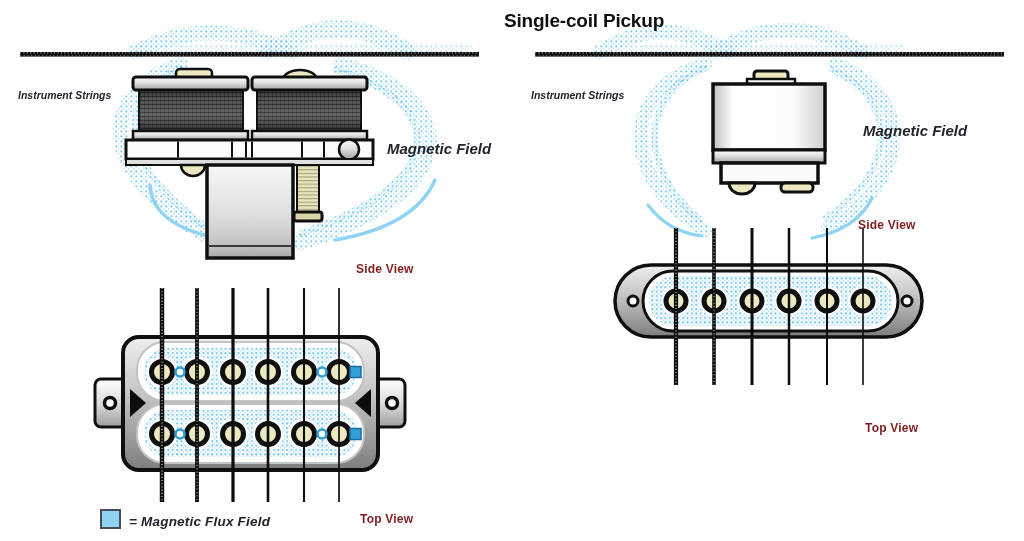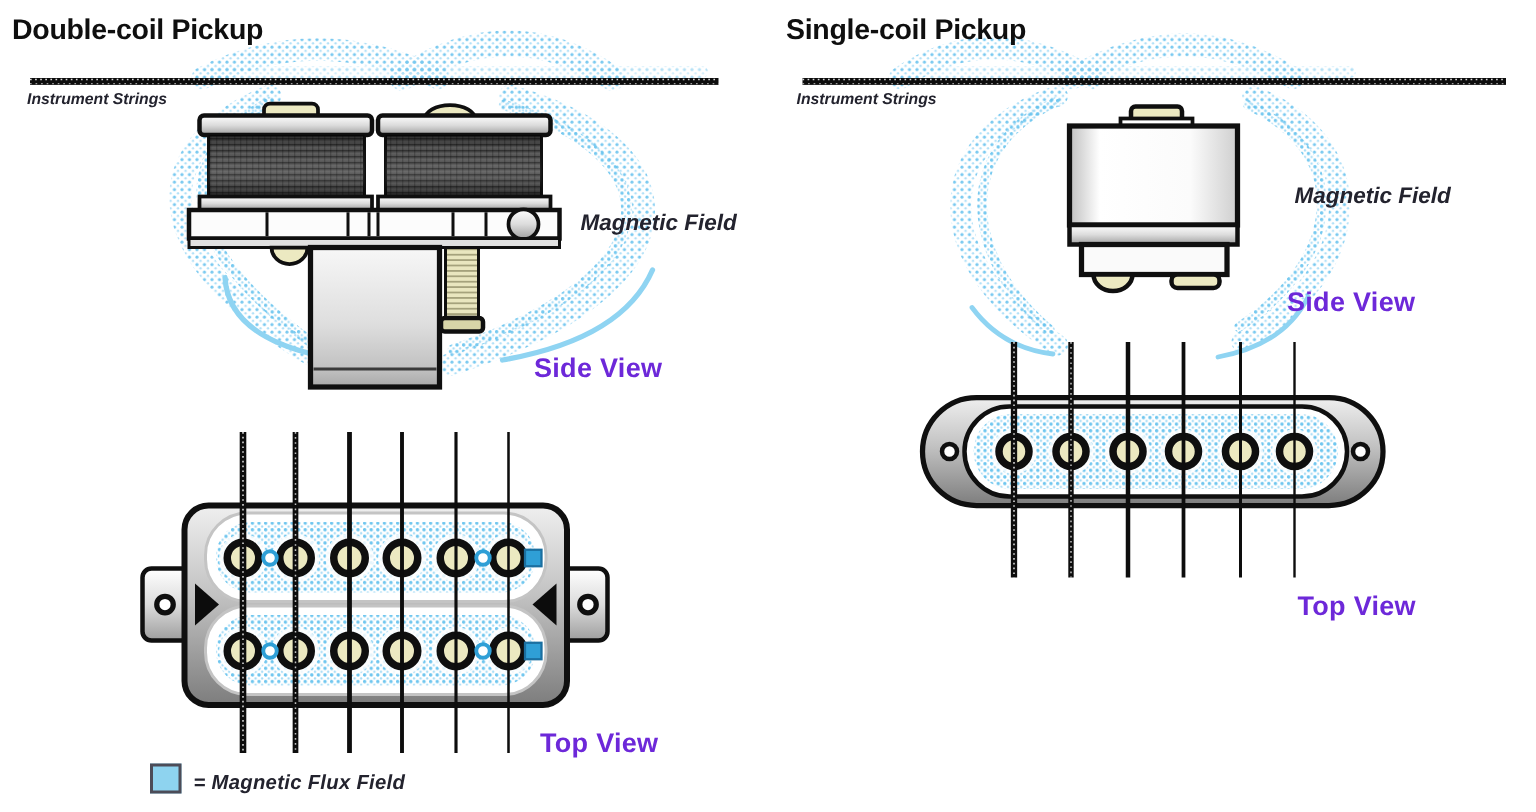--- a/index.html
+++ b/index.html
@@ -3,23 +3,23 @@
 <meta charset="utf-8">
 <style>
   html,body{margin:0;padding:0;background:#fff;}
   .stage{
     position:relative;width:1024px;height:541px;background:#ffffff;overflow:hidden;
     font-family:"Liberation Sans", sans-serif;
   }
   .stage svg{position:absolute;left:0;top:0;}
   .label{position:absolute;white-space:nowrap;color:#23232e;}
   .title{font-size:19px;font-weight:bold;color:#0f0f0f;letter-spacing:-0.2px;}
-  .small-italic{font-size:10.5px;font-weight:bold;font-style:italic;}
+  .small-italic{font-size:10.5px;font-weight:bold;font-style:italic;margin-top:29px;}
   .field-label{font-size:15px;font-weight:bold;font-style:italic;}
-  .view-label{font-size:18px;font-weight:bold;color:#6d28d9;letter-spacing:0.2px;}
+  .view-label{font-size:12px;font-weight:bold;color:#7f1d1d;letter-spacing:0.2px;margin-top:27px;}
   .legend{position:absolute;left:100px;top:509px;display:flex;align-items:flex-end;gap:8px;}
   .legend-swatch{width:21px;height:20px;background:#8ed3ef;border:2.5px solid #4c4c58;box-sizing:border-box;}
   .legend-text{font-size:13.5px;font-weight:bold;font-style:italic;color:#23232e;letter-spacing:0.2px;}
 </style>
 </head>
 <body>
 
 <div class="stage">
 
   <svg width="1024" height="541" viewBox="0 0 1024 541">
@@ -251,22 +251,21 @@
       <line x1="676" y1="228" x2="676" y2="385" stroke="#ffffff" stroke-width="1.1" stroke-dasharray="1.1 2.1" opacity="0.8"></line>
       <line x1="714" y1="228" x2="714" y2="385" stroke="#0d0d0d" stroke-width="3.6"></line>
       <line x1="714" y1="228" x2="714" y2="385" stroke="#ffffff" stroke-width="1" stroke-dasharray="1.1 2.3" opacity="0.75"></line>
       <line x1="752" y1="228" x2="752" y2="385" stroke="#0d0d0d" stroke-width="3"></line>
       <line x1="789" y1="228" x2="789" y2="385" stroke="#0d0d0d" stroke-width="2.5"></line>
       <line x1="827" y1="228" x2="827" y2="385" stroke="#0d0d0d" stroke-width="2"></line>
       <line x1="863" y1="228" x2="863" y2="385" stroke="#0d0d0d" stroke-width="1.6"></line>
     </g>
   </svg>
 
-  <div class="label title" style="left:8px;top:10px;">Double-coil Pickup</div>
-  <div class="label title" style="left:524px;top:10px;">Single-coil Pickup</div>
+  <div class="label title" style="left:504px;top:10px;">Single-coil Pickup</div>
 
   <div class="label small-italic" style="left:18px;top:60px;">Instrument Strings</div>
   <div class="label small-italic" style="left:531px;top:60px;">Instrument Strings</div>
 
   <div class="label field-label" style="left:387px;top:140px;">Magnetic Field</div>
   <div class="label field-label" style="left:863px;top:122px;">Magnetic Field</div>
 
   <div class="label view-label" style="left:356px;top:235px;">Side View</div>
   <div class="label view-label" style="left:858px;top:191px;">Side View</div>
 

